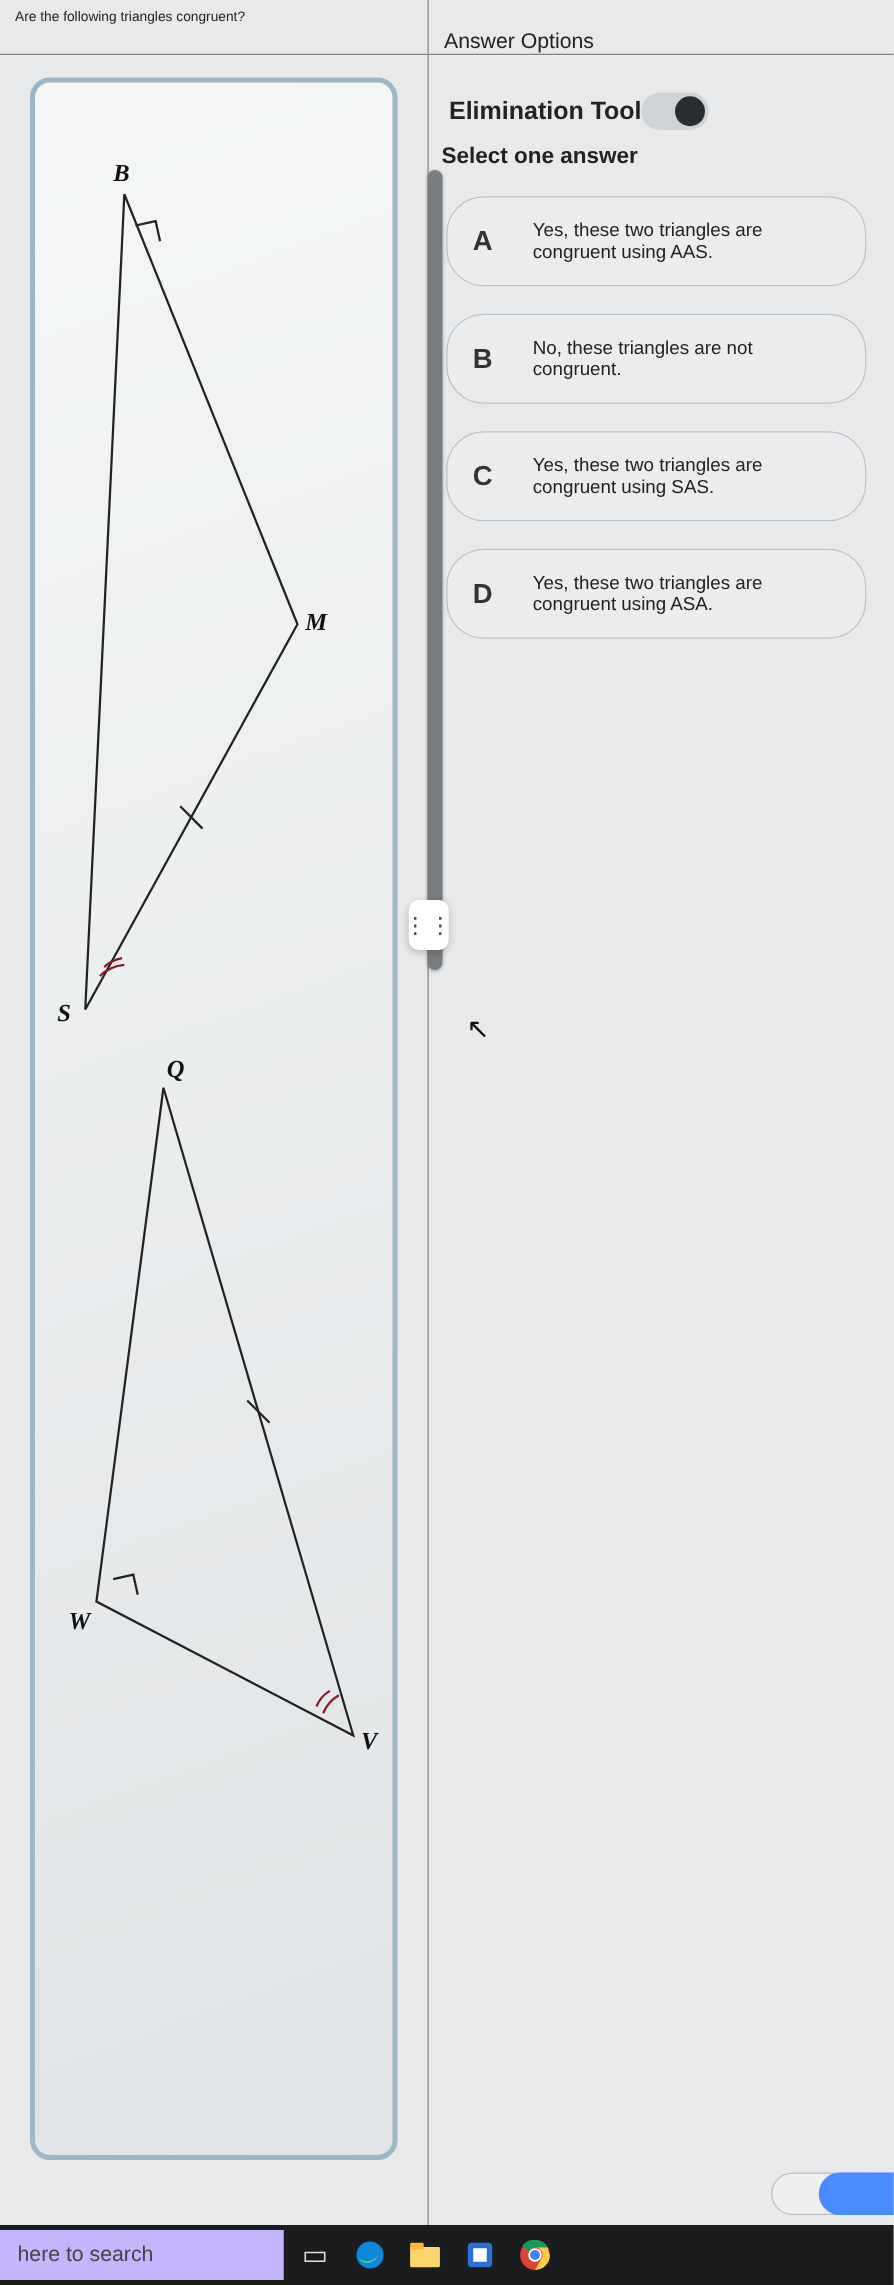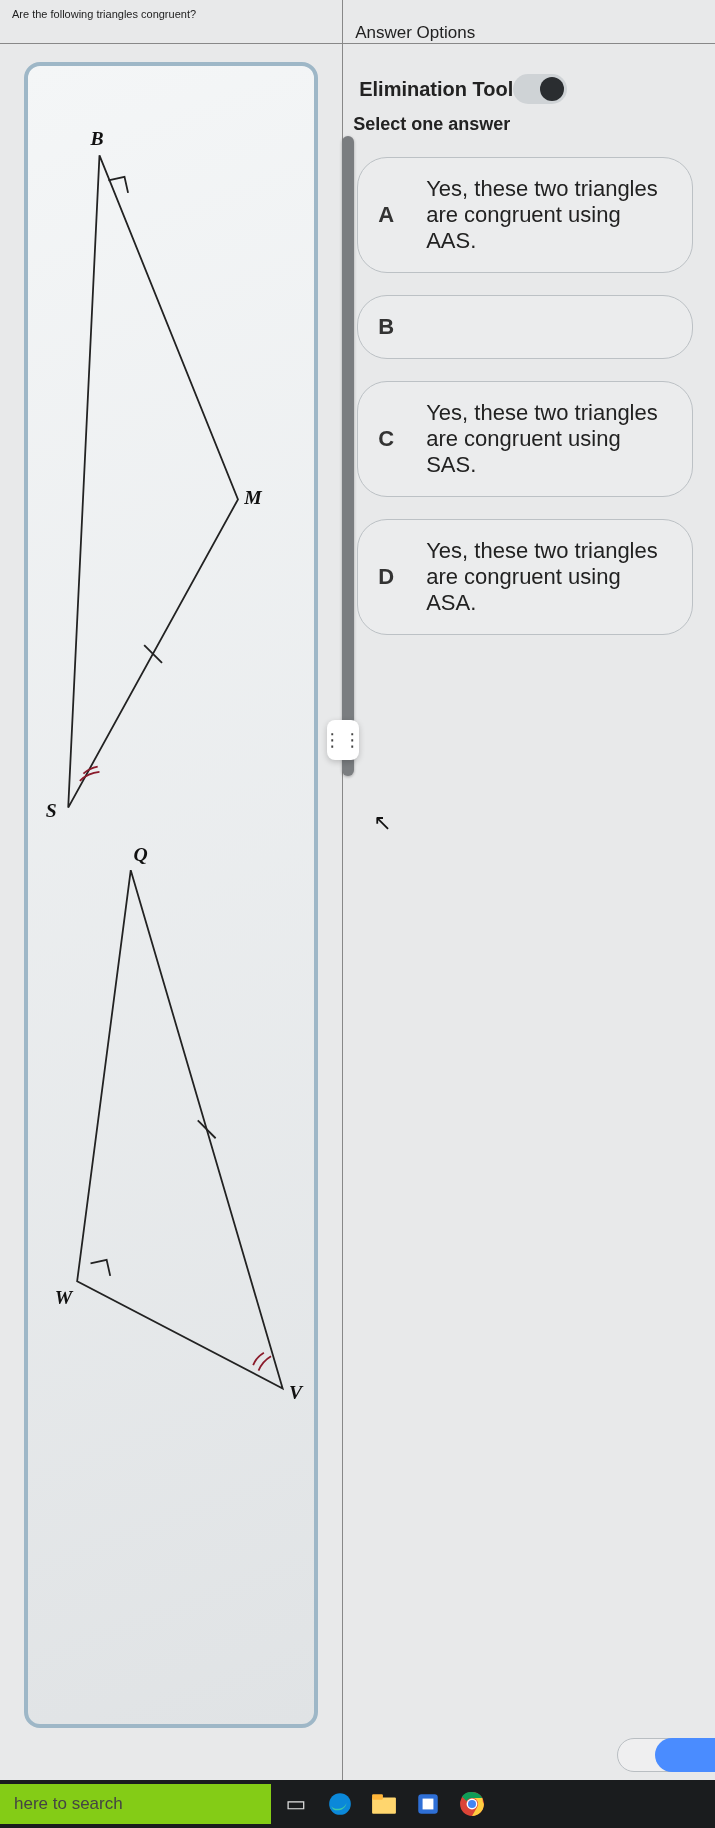--- a/index.html
+++ b/index.html
@@ -14,24 +14,24 @@
 .right-pane{flex:1;padding:14px 18px 14px 10px;display:flex;flex-direction:column}
 .scroll-thumb{position:absolute;left:calc(48% - 1px);top:136px;width:12px;height:640px;background:#7a7d80;border-radius:6px;box-shadow:0 1px 3px rgba(0,0,0,.3)}
 .drag-handle{position:absolute;left:calc(48% - 16px);top:720px;width:32px;height:40px;background:#fff;border-radius:8px;display:flex;align-items:center;justify-content:center;box-shadow:0 2px 6px rgba(0,0,0,.2);font-size:18px;color:#444;letter-spacing:2px}
 .elim{display:flex;align-items:center;margin:16px 0 8px 6px}
 .elim-label{font-size:20px;font-weight:600;color:#222}
 .toggle{width:54px;height:30px;border-radius:15px;background:#cfd3d6;position:relative}
 .toggle .knob{position:absolute;right:3px;top:3px;width:24px;height:24px;border-radius:50%;background:#2a2d30}
 .instr{font-size:18px;font-weight:600;color:#222;margin:2px 0 22px 0}
 .opt{border:1px solid #bcc1c5;border-radius:30px;padding:18px 20px;margin:0 4px 22px 4px;display:flex;align-items:center;background:rgba(255,255,255,.15);position:relative}
 .opt .letter{font-size:22px;font-weight:700;color:#333;width:48px;flex:0 0 48px}
-.opt .txt{font-size:22px;color:#222}
+.opt .txt{font-size:15px;color:#222}
 .cursor{position:absolute;left:calc(48% + 30px);top:810px;font-size:22px;color:#111}
 .taskbar{position:absolute;bottom:0;left:0;right:0;height:48px;background:#1a1c1e;display:flex;align-items:center}
-.search-box{background:#84cc16;height:40px;margin:4px 0 4px 0;padding:0 14px;display:flex;align-items:center;color:#444;font-size:17px;width:271px}
+.search-box{background:#c4b5fd;height:40px;margin:4px 0 4px 0;padding:0 14px;display:flex;align-items:center;color:#444;font-size:17px;width:227px}
 .tb-icons{display:flex;align-items:center;gap:2px;margin-left:4px}
 .tb-ic{width:42px;height:40px;display:flex;align-items:center;justify-content:center;font-size:22px}
 .progress-pill{position:absolute;right:8px;bottom:56px;width:90px;height:34px;border:1px solid #b9bec2;border-radius:17px;background:rgba(255,255,255,.3)}
 .submit-pill{position:absolute;right:-60px;bottom:56px;width:120px;height:34px;border-radius:17px;background:#4a8cff}
 .vlabel{font-family:serif;font-style:italic;font-size:22px;font-weight:600;fill:#111}
 .tri-line{stroke:#222;stroke-width:2;fill:none}
 .tick{stroke:#222;stroke-width:2}
 .angle-arc{stroke:#8a1a2a;stroke-width:2;fill:none}
 .rt-angle{stroke:#222;stroke-width:2;fill:none}
 </style>
@@ -85,20 +85,21 @@
         </div>
     </div>
     <div class="instr">Select one answer</div>
 
     <div class="opt">
       <div class="letter">A</div>
       <div class="txt">Yes, these two triangles are congruent using AAS.</div>
     </div>
     <div class="opt">
       <div class="letter">B</div>
+      <div class="txt">No, these triangles are not congruent.</div>
     </div>
     <div class="opt">
       <div class="letter">C</div>
       <div class="txt">Yes, these two triangles are congruent using SAS.</div>
     </div>
     <div class="opt">
       <div class="letter">D</div>
       <div class="txt">Yes, these two triangles are congruent using ASA.</div>
     </div>
   </div>

